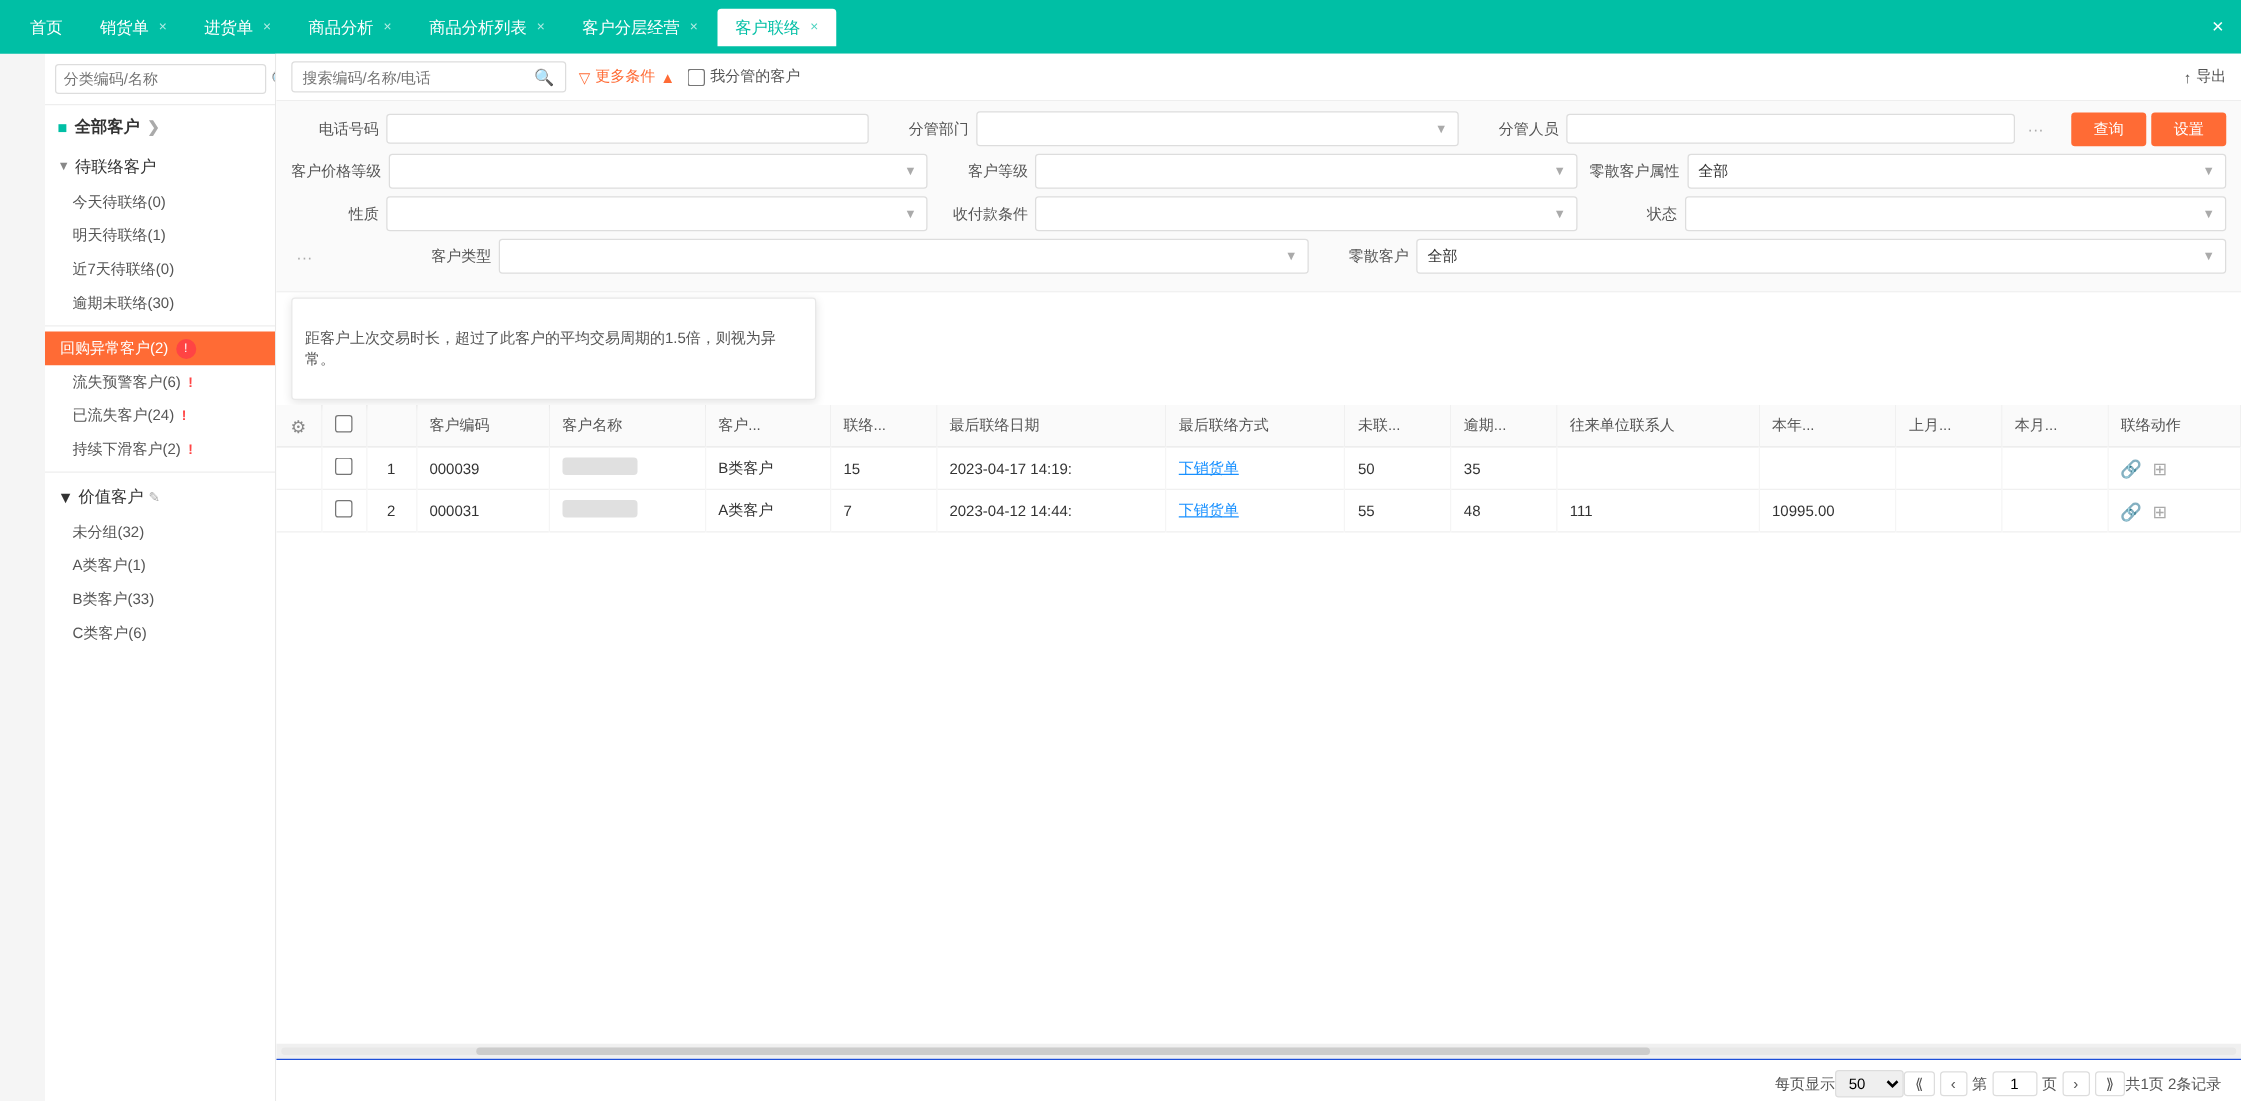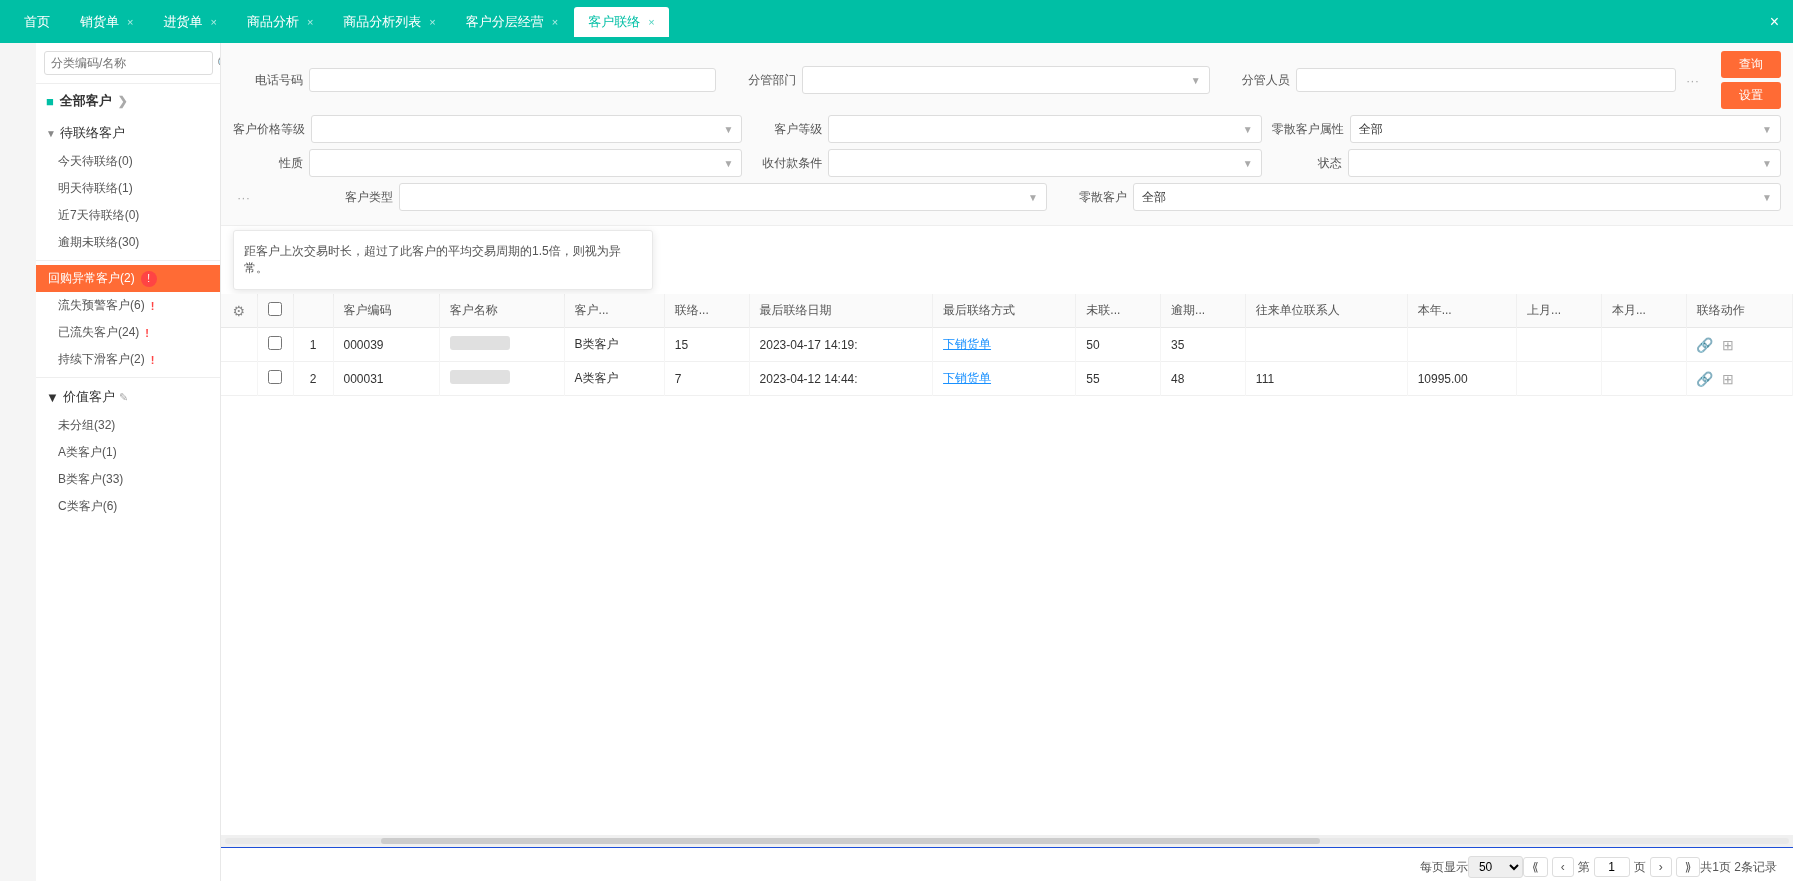--- a/index.html
+++ b/index.html
@@ -123,33 +123,33 @@
     .filter-select {
       flex: 1; display: flex; align-items: center; justify-content: space-between;
       border: 1px solid #ddd; border-radius: 3px;
       padding: 4px 8px; font-size: 12px; cursor: pointer;
       background: #fff; min-height: 28px;
     }
     .filter-select .arrow { color: #aaa; font-size: 10px; }
     .filter-dots { color: #aaa; cursor: pointer; padding: 0 4px; }
 
     .filter-actions {
-      display: flex; flex-direction: column; gap: 4px; margin-left: 8px;
+      display: flex; gap: 4px; margin-left: 8px;
     }
     .btn-query {
       background: #ff6b35; color: #fff; border: none;
       padding: 5px 18px; border-radius: 3px; cursor: pointer; font-size: 12px;
     }
     .btn-settings {
       background: #ff6b35; color: #fff; border: none;
       padding: 5px 18px; border-radius: 3px; cursor: pointer; font-size: 12px;
     }
     .tooltip-box {
       background: #fff; border: 1px solid #e8e8e8; border-radius: 3px;
-      padding: 12px 10px; font-size: 12px; color: #555;
+      padding: 23px 10px; font-size: 12px; color: #555;
       box-shadow: 0 2px 8px rgba(0,0,0,0.1);
     }
 
     
     .table-area { flex: 1; overflow: auto; }
     table { width: 100%; border-collapse: collapse; font-size: 12px; }
     thead tr { background: #fafafa; border-bottom: 1px solid #e8e8e8; }
     thead th {
       padding: 8px 10px; text-align: left; font-weight: normal;
       color: #555; border-right: 1px solid #f0f0f0; white-space: nowrap;
@@ -306,20 +306,39 @@
     <div class="sidebar-item">
       <span>B类客户(33)</span>
     </div>
     <div class="sidebar-item">
       <span>C类客户(6)</span>
     </div>
   </div>
 
   <div class="content-area">
 
+    <div class="filter-top">
+      <div class="search-box">
+        <input type="text" style="border: none; outline: none; font-size: 12px; flex: 1 1 0%;" placeholder="搜索编码/名称/电话">
+        <span style="color:#aaa;cursor:pointer;">🔍</span>
+      </div>
+      <div class="more-conditions">
+        <span>▽</span>
+        <span>更多条件</span>
+        <span>▲</span>
+      </div>
+      <div class="my-customers">
+        <input type="checkbox" class="checkbox-input" style="">
+        <span>我分管的客户</span>
+      </div>
+      <div class="export-btn">
+        <span>↑</span>
+        <span>导出</span>
+      </div>
+    </div>
 
     <div class="filter-panel">
 
       <div class="filter-row">
         <div class="filter-cell">
           <span class="filter-label">电话号码</span>
           <input class="filter-input" type="text" style="">
         </div>
         <div class="filter-cell">
           <span class="filter-label">分管部门</span>

